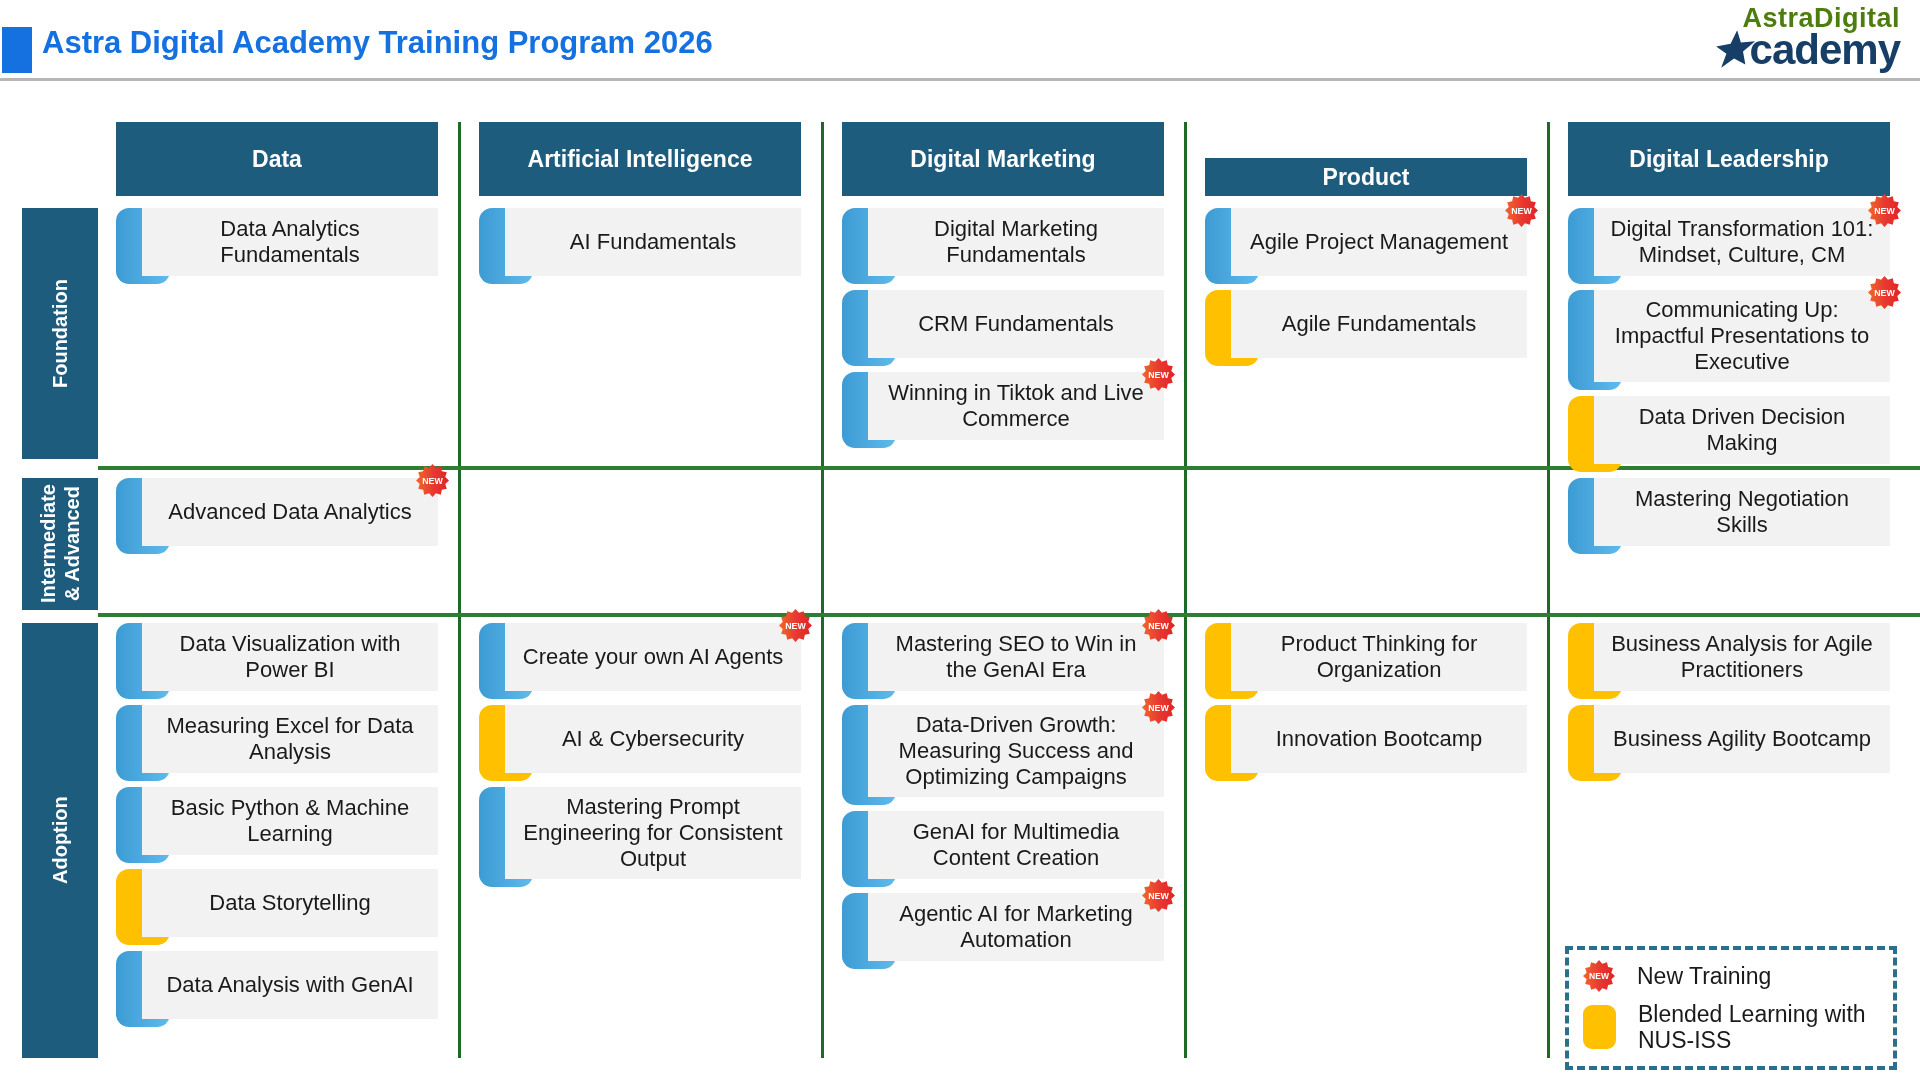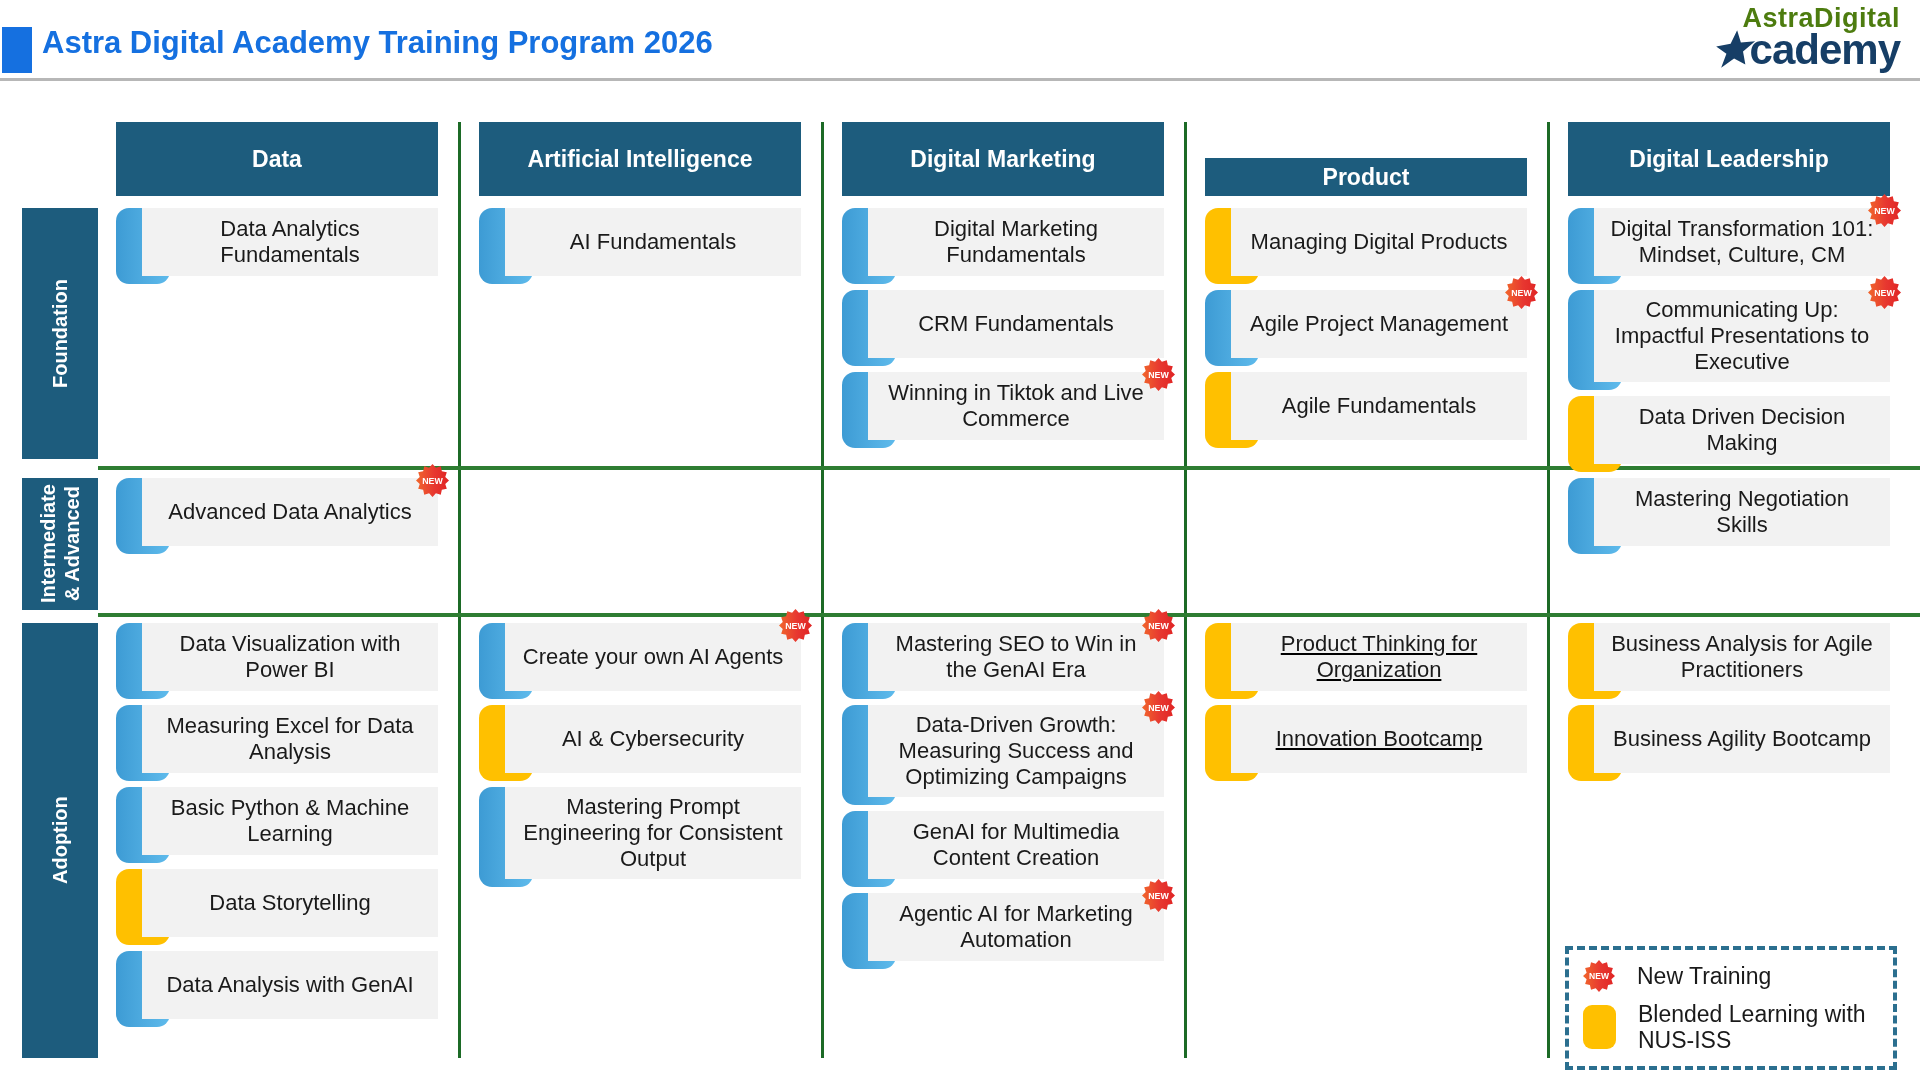--- a/index.html
+++ b/index.html
@@ -124,24 +124,20 @@
           <div class="card-tab tab-blue"></div>
           <div class="card-body">Winning in Tiktok and Live Commerce</div>
           <div class="new-badge"><svg viewBox="0 0 30 30" width="100%" height="100%">
               <polygon fill="url(#nbg)" points="30,15 26.6,18.1 28,22.5 23.5,23.5 22.5,28 18.1,26.6 15,30 11.9,26.6 7.5,28 6.5,23.5 2,22.5 3.4,18.1 0,15 3.4,11.9 2,7.5 6.5,6.5 7.5,2 11.9,3.4 15,0 18.1,3.4 22.5,2 23.5,6.5 28,7.5 26.6,11.9"></polygon>
               <text x="15" y="18" text-anchor="middle" font-size="8" font-weight="bold" fill="#ffffff" font-family="Liberation Sans, sans-serif">NEW</text>
             </svg></div>
         </div>
       </div>
       <div class="cell" style="grid-area: 3 / 4;">
         <div class="card">
-          <div class="card-tab tab-yellow"></div>
-          <div class="card-body">Managing Digital Products</div>
-        </div>
-        <div class="card">
           <div class="card-tab tab-blue"></div>
           <div class="card-body">Agile Project Management</div>
           <div class="new-badge"><svg viewBox="0 0 30 30" width="100%" height="100%">
               <polygon fill="url(#nbg)" points="30,15 26.6,18.1 28,22.5 23.5,23.5 22.5,28 18.1,26.6 15,30 11.9,26.6 7.5,28 6.5,23.5 2,22.5 3.4,18.1 0,15 3.4,11.9 2,7.5 6.5,6.5 7.5,2 11.9,3.4 15,0 18.1,3.4 22.5,2 23.5,6.5 28,7.5 26.6,11.9"></polygon>
               <text x="15" y="18" text-anchor="middle" font-size="8" font-weight="bold" fill="#ffffff" font-family="Liberation Sans, sans-serif">NEW</text>
             </svg></div>
         </div>
         <div class="card">
           <div class="card-tab tab-yellow"></div>
           <div class="card-body">Agile Fundamentals</div>
@@ -251,21 +247,21 @@
         </div>
         <div class="card">
           <div class="card-tab tab-blue"></div>
           <div class="card-body">Agentic AI for Marketing Automation</div>
           <div class="new-badge"><svg viewBox="0 0 30 30" width="100%" height="100%">
               <polygon fill="url(#nbg)" points="30,15 26.6,18.1 28,22.5 23.5,23.5 22.5,28 18.1,26.6 15,30 11.9,26.6 7.5,28 6.5,23.5 2,22.5 3.4,18.1 0,15 3.4,11.9 2,7.5 6.5,6.5 7.5,2 11.9,3.4 15,0 18.1,3.4 22.5,2 23.5,6.5 28,7.5 26.6,11.9"></polygon>
               <text x="15" y="18" text-anchor="middle" font-size="8" font-weight="bold" fill="#ffffff" font-family="Liberation Sans, sans-serif">NEW</text>
             </svg></div>
         </div>
       </div>
-      <div class="cell" style="grid-area: 7 / 4; text-decoration: underline;">
+      <div class="cell" style="grid-area: 7 / 4;">
         <div class="card">
           <div class="card-tab tab-yellow"></div>
           <div class="card-body">Product Thinking for Organization</div>
         </div>
         <div class="card">
           <div class="card-tab tab-yellow"></div>
           <div class="card-body">Innovation Bootcamp</div>
         </div>
       </div>
       <div class="cell" style="grid-area: 7 / 5;">

